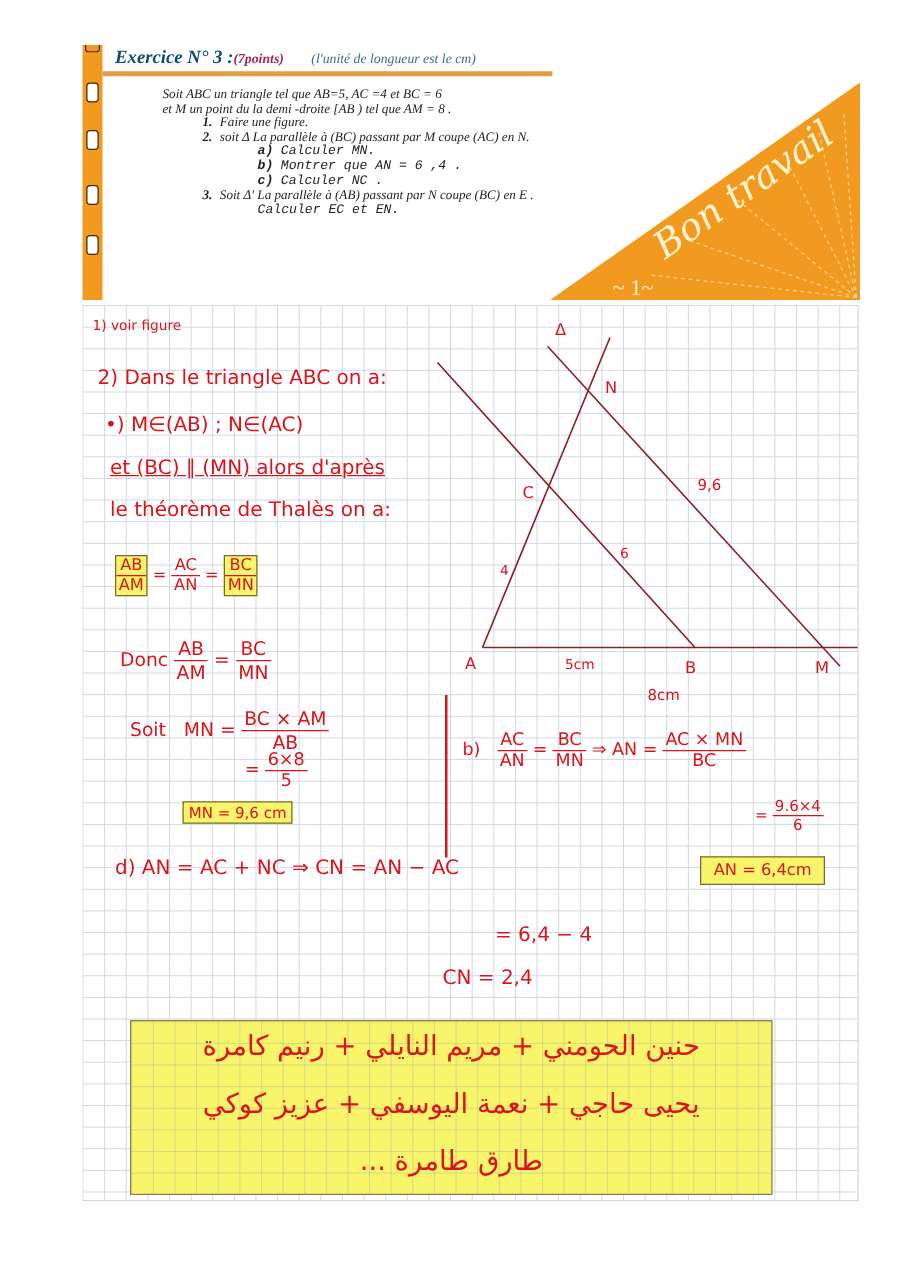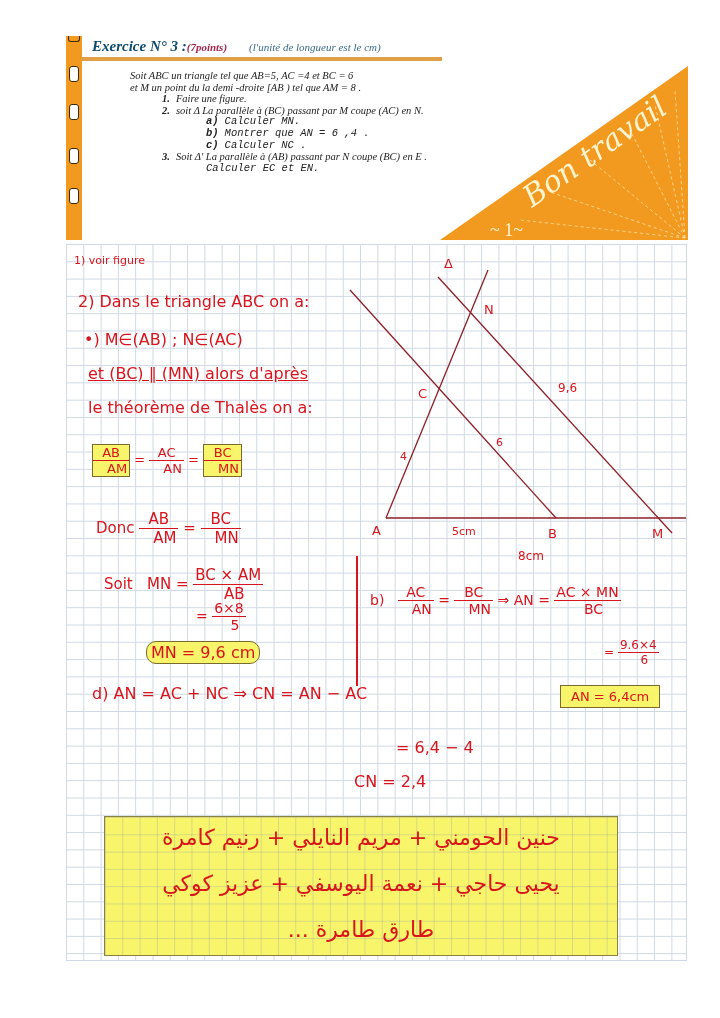--- a/index.html
+++ b/index.html
@@ -17,21 +17,21 @@
   .i1 { padding-left:32px; } .i2 { padding-left:76px;font-family:Liberation Mono, monospace; }
   .num { font-weight:bold; margin-right:6px; }
   .corner { position:absolute; left:440px; top:60px; width:248px; height:180px; }
   .grid { position:absolute; left:66px; top:244px; width:620px; height:716px;
     background-color:#fff;
     background-image: linear-gradient(#cfd8e3 1px, transparent 1px), linear-gradient(90deg, #cfd8e3 1px, transparent 1px);
     background-size:17.3px 17.3px; border-right:1px solid #cfd8e3; border-bottom:1px solid #cfd8e3; }
   .hw { position:absolute; color:#d8141c; font-family:"DejaVu Sans", sans-serif; white-space:nowrap; }
   .frac { display:inline-block; text-align:center; vertical-align:middle; }
   .frac .n { display:block; border-bottom:1.6px solid #d8141c; padding:0 2px; }
-  .frac .d { display:block; padding:0 2px;margin-left:12px; }
+  .frac .d { display:block; padding:0 2px; }
   .ybox { background:#f8f56a; border:1px solid #7a6a30; }
   .svgfig { position:absolute; left:0; top:0; }
   .names-box { position:absolute; left:104px; top:816px; width:512px; height:138px; background:#f8f56a; border:1px solid #8a8040;
     background-image: linear-gradient(rgba(150,160,170,0.35) 1px, transparent 1px), linear-gradient(90deg, rgba(150,160,170,0.35) 1px, transparent 1px);
     background-size:17.3px 17.3px; }
   .names-line { position:absolute; width:100%; text-align:center; color:#d8141c; font-family:"DejaVu Sans", sans-serif; font-size:22px; direction:rtl; }
 </style>
 </head>
 <body>
 
@@ -99,21 +99,21 @@
 </div>
 
 <div class="hw" style="left:104px;top:566px;font-size:15px;">
   <span>Soit</span>&nbsp;&nbsp;
   <span>MN =</span>
   <span class="frac"><span class="n">BC × AM</span><span class="d">AB</span></span>
 </div>
 <div class="hw" style="left:196px;top:600px;font-size:14px;">
   = <span class="frac"><span class="n">6×8</span><span class="d">5</span></span>
 </div>
-<div class="hw ybox" style="left:146px;top:641px;font-size:16px;padding:1px 4px;border-radius:10px;">MN = 9,6 cm</div>
+<div class="hw ybox" style="left:146px;top:641px;font-size:12px;padding:1px 4px;">MN = 9,6 cm</div>
 
 <div style="position:absolute;left:356px;top:556px;width:2px;height:130px;background:#d8141c;"></div>
 
 <div class="hw" style="left:370px;top:584px;font-size:14px;">
   <span>b)</span>&nbsp;&nbsp;
   <span class="frac"><span class="n">AC</span><span class="d">AN</span></span>
   =
   <span class="frac"><span class="n">BC</span><span class="d">MN</span></span>
   ⇒ <span>AN =</span>
   <span class="frac"><span class="n">AC × MN</span><span class="d">BC</span></span>

